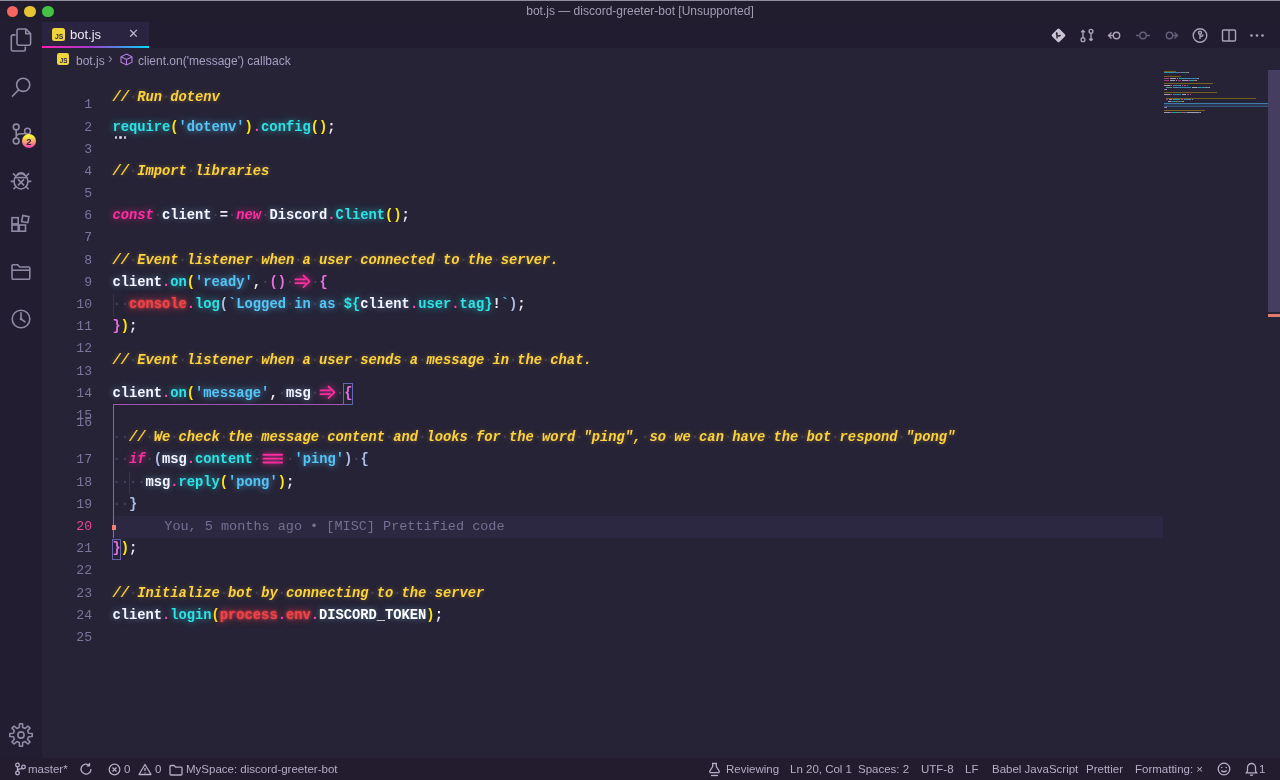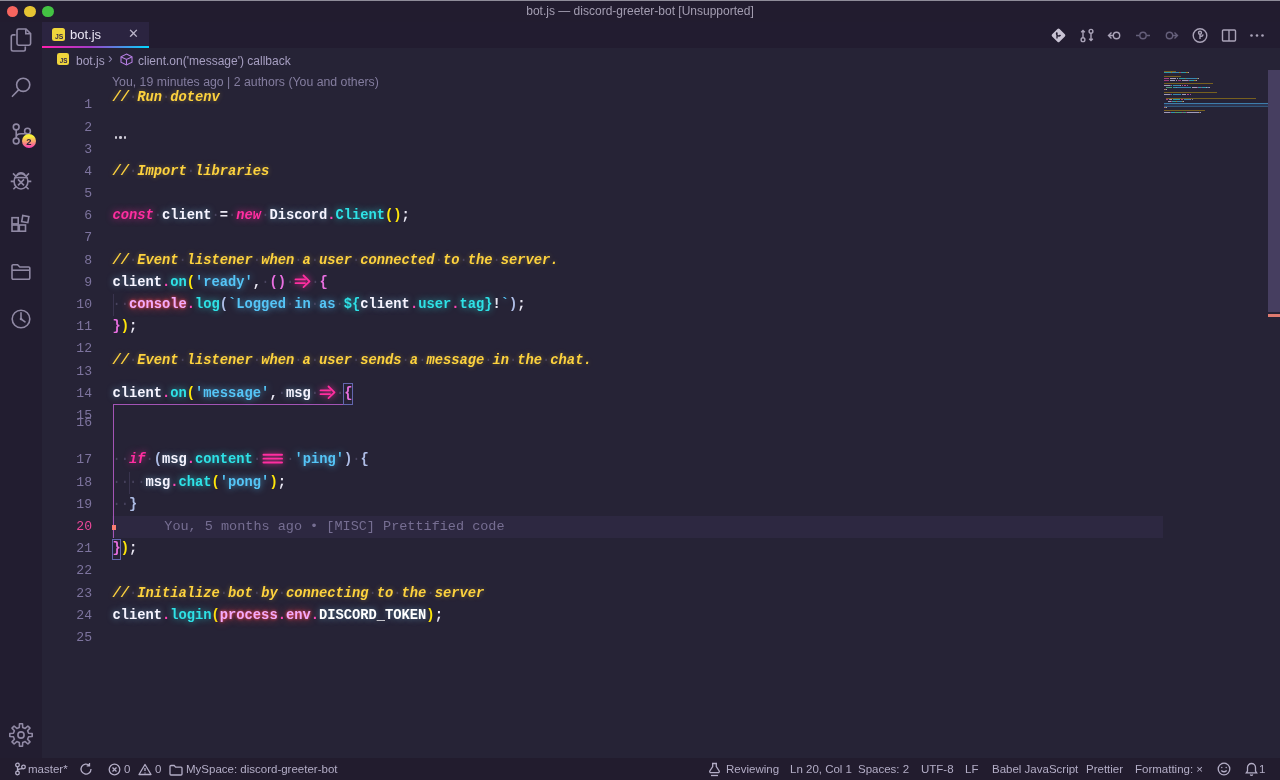--- a/index.html
+++ b/index.html
@@ -33,21 +33,21 @@
 .row{position:absolute;left:112.4px;height:22.19px;line-height:22.19px;white-space:pre;
  font-family:"Liberation Mono",monospace;font-size:13.78px;font-weight:700;letter-spacing:0}
 .row b{font-weight:700}
 .row i{font-style:normal;color:#49445f;font-weight:400}
 .lig{vertical-align:middle;margin-bottom:2px;filter:drop-shadow(0 0 3px rgba(255,46,160,.8))}
 b.c{color:#fdd23e;font-style:italic;font-weight:700;text-shadow:0 0 5px rgba(253,210,62,.35)}
 b.k{color:#ff2ea0;font-style:italic;text-shadow:0 0 7px rgba(255,46,160,.7)}
 b.s{color:#55c5f7;text-shadow:0 0 7px rgba(85,197,247,.75)}
 b.m{color:#2ee2e6;text-shadow:0 0 7px rgba(46,226,230,.7)}
 b.v{color:#f6f4ff;text-shadow:0 0 6px rgba(140,220,255,.5)}
-b.g{color:#f0abfc;text-shadow:0 0 3px rgba(254,68,80,1),0 0 8px rgba(254,68,80,.85)}
+b.g{color:#ef4444;text-shadow:0 0 3px rgba(254,68,80,1),0 0 8px rgba(254,68,80,.85)}
 b.d{color:#ff44b4}
 b.y{color:#ffe60a}
 b.o{color:#e86fe0}
 b.b{color:#aebde6}
 b.p{color:#e9e7f3}
 b.tk{color:#ffffff;text-shadow:0 0 6px rgba(140,220,255,.5)}
 
 #hl20{position:absolute;left:112.4px;width:1051px;height:22.19px;background:#2d2841}
 .guide{position:absolute;width:1px}
 #cursor{position:absolute;background:#f97e72}
@@ -176,38 +176,38 @@
         <circle cx="13" cy="13" r="8.8" fill="none" stroke="#9089a4" stroke-width="1.6"></circle>
         <path d="M13 13 L13 6.8 M13 13 L17 15.8" fill="none" stroke="#9089a4" stroke-width="1.6" stroke-linecap="round"></path>
         <circle cx="13" cy="13" r="1.3" fill="#9089a4"></circle>
       </svg>
 <svg width="26" height="26" viewBox="0 0 26 26" style="top:699.5px;left:8px">
         <path d="M11.3 5.4 L11.5 1.8 L14.5 1.8 L14.7 5.4 L17.2 6.4 L19.9 4.0 L22.0 6.1 L19.6 8.8 L20.6 11.3 L24.2 11.5 L24.2 14.5 L20.6 14.7 L19.6 17.2 L22.0 19.9 L19.9 22.0 L17.2 19.6 L14.7 20.6 L14.5 24.2 L11.5 24.2 L11.3 20.6 L8.8 19.6 L6.1 22.0 L4.0 19.9 L6.4 17.2 L5.4 14.7 L1.8 14.5 L1.8 11.5 L5.4 11.3 L6.4 8.8 L4.0 6.1 L6.1 4.0 L8.8 6.4 Z" fill="none" stroke="#9089a4" stroke-width="1.6" stroke-linejoin="round"></path>
         <circle cx="13" cy="13" r="3.1" fill="none" stroke="#9089a4" stroke-width="1.6"></circle>
       </svg>
 <div style="position:absolute;left:21.6px;top:111.6px;width:14.4px;height:14.4px;border-radius:50%;background:linear-gradient(180deg,#f6ef39 18%,#fb3bb4 100%);text-align:center;line-height:15px;font-size:9.5px;font-weight:bold;color:#2b2139">2</div>
 </div>
-<div id="lens">You, 19 minutes ago | 2 authors (You and others)</div>
 
 <div id="hl20" style="top:515.9px"></div>
 <div class="guide" style="left:112.9px;top:294.0px;height:22.2px;background:#39344e"></div>
 <div class="guide" style="left:129.4px;top:471.5px;height:22.2px;background:#39344e"></div>
 <div class="guide" style="left:112.9px;top:405.0px;height:133.1px;background:rgba(177,90,195,.9)"></div>
 <div style="position:absolute;left:112.9px;top:404.1px;width:240.0px;height:1px;background:rgba(177,90,195,.9)"></div>
 <div class="bbox" style="left:343.4px;top:383.3px;width:9.3px;height:21.7px"></div>
 <div class="bbox" style="left:111.9px;top:538.6px;width:9.3px;height:21.7px"></div>
 <div id="cursor" style="left:112.4px;top:525.4px;width:3.6px;height:4.6px"></div>
 <div id="blame" style="top:515.9px">You, 5 months ago • [MISC] Prettified code</div>
 <div class="hd" style="left:114.5px"></div>
     <div class="hd" style="left:119px"></div>
     <div class="hd" style="left:123.5px"></div>
 
 <div class="num" style="top:94.3px">1</div>
 <div class="row" style="top:87px"><b class="c">//<i>·</i>Run<i>·</i>dotenv</b></div>
 <div class="num" style="top:116.5px">2</div>
+<div class="row" style="top:116.5px"><b class="m">require</b><b class="y">(</b><b class="s">'dotenv'</b><b class="y">)</b><b class="d">.</b><b class="m">config</b><b class="y">()</b><b class="p">;</b></div>
 <div class="num" style="top:138.7px">3</div>
 <div class="num" style="top:160.9px">4</div>
 <div class="row" style="top:160.9px"><b class="c">//<i>·</i>Import<i>·</i>libraries</b></div>
 <div class="num" style="top:183.1px">5</div>
 <div class="num" style="top:205.2px">6</div>
 <div class="row" style="top:205.2px"><b class="k">const</b><i>·</i><b class="v">client</b><i>·</i><b class="p">=</b><i>·</i><b class="k">new</b><i>·</i><b class="v">Discord</b><b class="d">.</b><b class="m">Client</b><b class="y">()</b><b class="p">;</b></div>
 <div class="num" style="top:227.4px">7</div>
 <div class="num" style="top:249.6px">8</div>
 <div class="row" style="top:249.6px"><b class="c">//<i>·</i>Event<i>·</i>listener<i>·</i>when<i>·</i>a<i>·</i>user<i>·</i>connected<i>·</i>to<i>·</i>the<i>·</i>server.</b></div>
 <div class="num" style="top:271.8px">9</div>
@@ -228,30 +228,31 @@
 <div class="num" style="top:382.8px">14</div>
 <div class="row" style="top:382.8px"><b class="v">client</b><b class="d">.</b><b class="m">on</b><b class="y">(</b><b class="s">'message'</b><b class="p">,</b><i>·</i><b class="v">msg</b><i>·</i><svg class="lig" width="17" height="15" viewBox="0 0 17 15">
         <g stroke="#ff2ea0" stroke-width="1.8" fill="none" stroke-linecap="round" stroke-linejoin="round">
           <path d="M1.5 5.4 H11"></path>
           <path d="M1.5 9.2 H11"></path>
           <path d="M9.5 1.5 L15.5 7.3 L9.5 13.1"></path>
         </g>
       </svg><i>·</i><b class="o">{</b></div>
 <div class="num" style="top:405.0px">15</div>
 <div class="num" style="top:412px">16</div>
+<div class="row" style="top:427.2px"><i>··</i><b class="c">//<i>·</i>We<i>·</i>check<i>·</i>the<i>·</i>message<i>·</i>content<i>·</i>and<i>·</i>looks<i>·</i>for<i>·</i>the<i>·</i>word<i>·</i>"ping",<i>·</i>so<i>·</i>we<i>·</i>can<i>·</i>have<i>·</i>the<i>·</i>bot<i>·</i>respond<i>·</i>"pong"</b></div>
 <div class="num" style="top:449.3px">17</div>
 <div class="row" style="top:449.3px"><i>··</i><b class="k">if</b><i>·</i><b class="b">(</b><b class="v">msg</b><b class="d">.</b><b class="m">content</b><i>·</i><svg class="lig" width="25" height="15" viewBox="0 0 25 15">
         <g fill="#ff2ea0">
           <rect x="1.5" y="2.8" width="20.5" height="1.9" rx="0.95"></rect>
           <rect x="1.5" y="6.7" width="20.5" height="1.9" rx="0.95"></rect>
           <rect x="1.5" y="10.6" width="20.5" height="1.9" rx="0.95"></rect>
         </g>
       </svg><i>·</i><b class="s">'ping'</b><b class="b">)</b><i>·</i><b class="b">{</b></div>
 <div class="num" style="top:471.5px">18</div>
-<div class="row" style="top:471.5px"><i>····</i><b class="v">msg</b><b class="d">.</b><b class="m">chat</b><b class="y">(</b><b class="s">'pong'</b><b class="y">)</b><b class="p">;</b></div>
+<div class="row" style="top:471.5px"><i>····</i><b class="v">msg</b><b class="d">.</b><b class="m">reply</b><b class="y">(</b><b class="s">'pong'</b><b class="y">)</b><b class="p">;</b></div>
 <div class="num" style="top:493.7px">19</div>
 <div class="row" style="top:493.7px"><i>··</i><b class="b">}</b></div>
 <div class="num on" style="top:515.9px">20</div>
 <div class="num" style="top:538.1px">21</div>
 <div class="row" style="top:538.1px"><b class="o">}</b><b class="y">)</b><b class="p">;</b></div>
 <div class="num" style="top:560.3px">22</div>
 <div class="num" style="top:582.5px">23</div>
 <div class="row" style="top:582.5px"><b class="c">//<i>·</i>Initialize<i>·</i>bot<i>·</i>by<i>·</i>connecting<i>·</i>to<i>·</i>the<i>·</i>server</b></div>
 <div class="num" style="top:604.7px">24</div>
 <div class="row" style="top:604.7px"><b class="v">client</b><b class="d">.</b><b class="m">login</b><b class="y">(</b><b class="g">process</b><b class="d">.</b><b class="g">env</b><b class="d">.</b><b class="tk">DISCORD_TOKEN</b><b class="y">)</b><b class="p">;</b></div>

